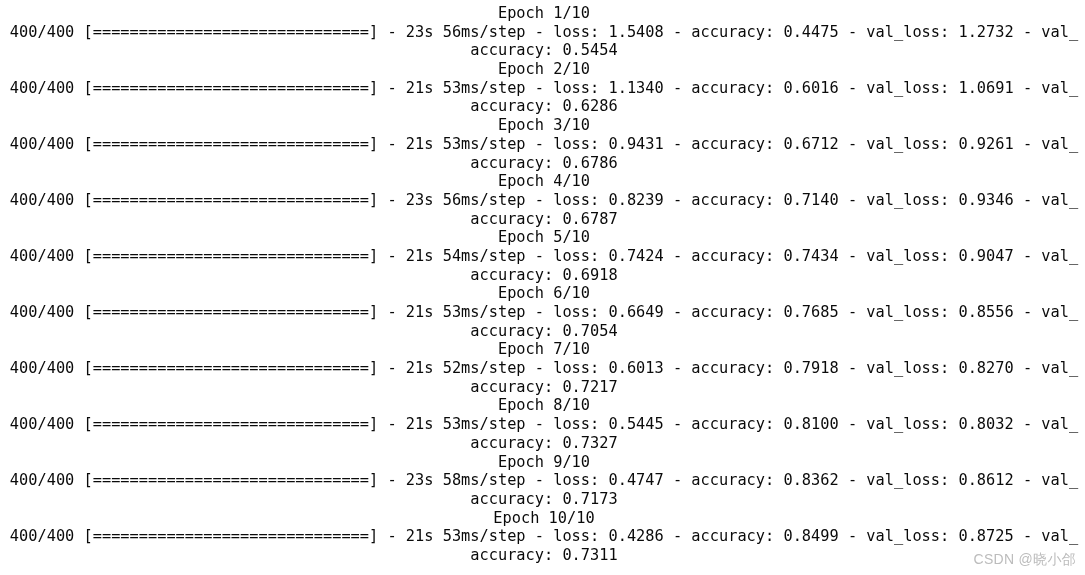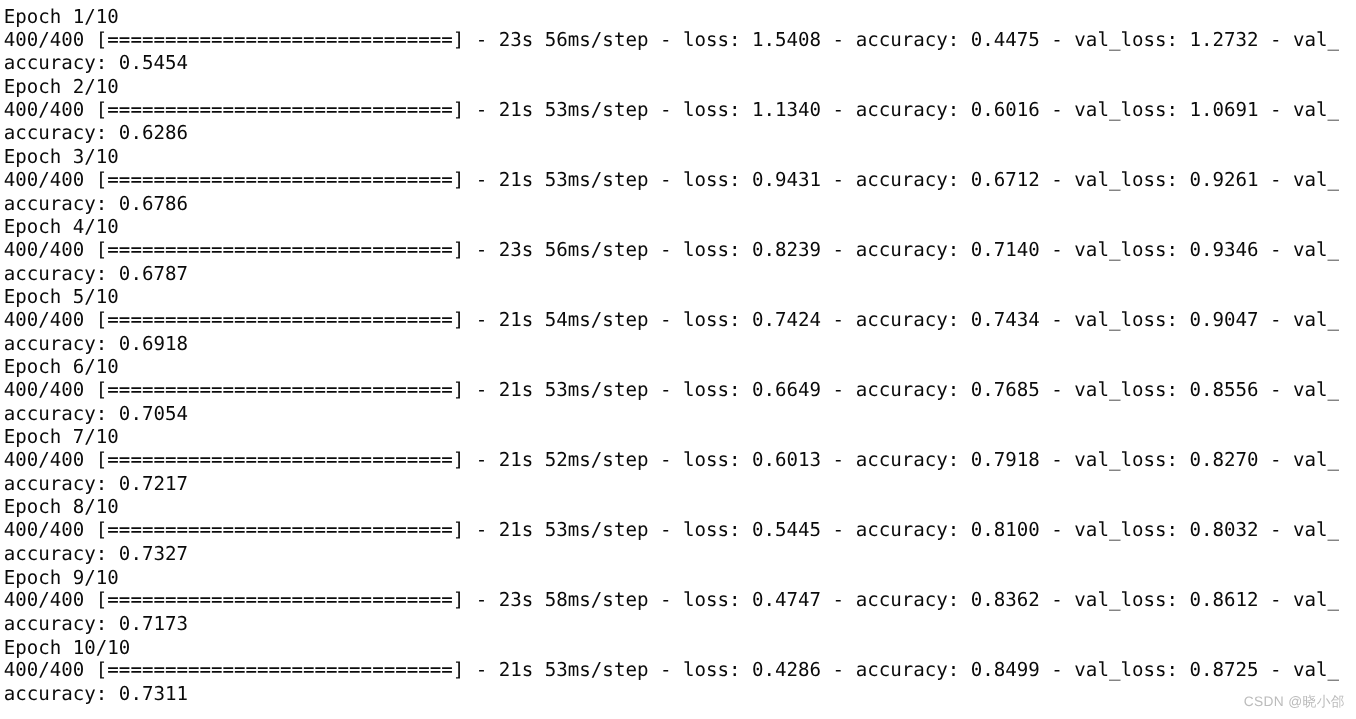--- a/index.html
+++ b/index.html
@@ -21,27 +21,28 @@
     font-family: "DejaVu Sans Mono", monospace;
     font-size: 15.3px;
     line-height: 18.7px;
     color: #0a0a0a;
     white-space: pre;
     overflow: hidden;
   }
   .line {
     height: 18.7px;
     white-space: pre;
+    text-align: center;
   }
   .watermark {
     position: absolute;
     right: 9px;
     bottom: 6px;
     font-family: "Liberation Sans", sans-serif;
-    font-size: 11px;
+    font-size: 14px;
     color: #bcbcbc;
     letter-spacing: 0.3px;
     user-select: none;
   }
 </style>
 </head>
 <body>
 
 <div class="console"><div class="line">Epoch 1/10</div><div class="line">400/400 [==============================] - 23s 56ms/step - loss: 1.5408 - accuracy: 0.4475 - val_loss: 1.2732 - val_</div><div class="line">accuracy: 0.5454</div><div class="line">Epoch 2/10</div><div class="line">400/400 [==============================] - 21s 53ms/step - loss: 1.1340 - accuracy: 0.6016 - val_loss: 1.0691 - val_</div><div class="line">accuracy: 0.6286</div><div class="line">Epoch 3/10</div><div class="line">400/400 [==============================] - 21s 53ms/step - loss: 0.9431 - accuracy: 0.6712 - val_loss: 0.9261 - val_</div><div class="line">accuracy: 0.6786</div><div class="line">Epoch 4/10</div><div class="line">400/400 [==============================] - 23s 56ms/step - loss: 0.8239 - accuracy: 0.7140 - val_loss: 0.9346 - val_</div><div class="line">accuracy: 0.6787</div><div class="line">Epoch 5/10</div><div class="line">400/400 [==============================] - 21s 54ms/step - loss: 0.7424 - accuracy: 0.7434 - val_loss: 0.9047 - val_</div><div class="line">accuracy: 0.6918</div><div class="line">Epoch 6/10</div><div class="line">400/400 [==============================] - 21s 53ms/step - loss: 0.6649 - accuracy: 0.7685 - val_loss: 0.8556 - val_</div><div class="line">accuracy: 0.7054</div><div class="line">Epoch 7/10</div><div class="line">400/400 [==============================] - 21s 52ms/step - loss: 0.6013 - accuracy: 0.7918 - val_loss: 0.8270 - val_</div><div class="line">accuracy: 0.7217</div><div class="line">Epoch 8/10</div><div class="line">400/400 [==============================] - 21s 53ms/step - loss: 0.5445 - accuracy: 0.8100 - val_loss: 0.8032 - val_</div><div class="line">accuracy: 0.7327</div><div class="line">Epoch 9/10</div><div class="line">400/400 [==============================] - 23s 58ms/step - loss: 0.4747 - accuracy: 0.8362 - val_loss: 0.8612 - val_</div><div class="line">accuracy: 0.7173</div><div class="line">Epoch 10/10</div><div class="line">400/400 [==============================] - 21s 53ms/step - loss: 0.4286 - accuracy: 0.8499 - val_loss: 0.8725 - val_</div><div class="line">accuracy: 0.7311</div></div>
 

